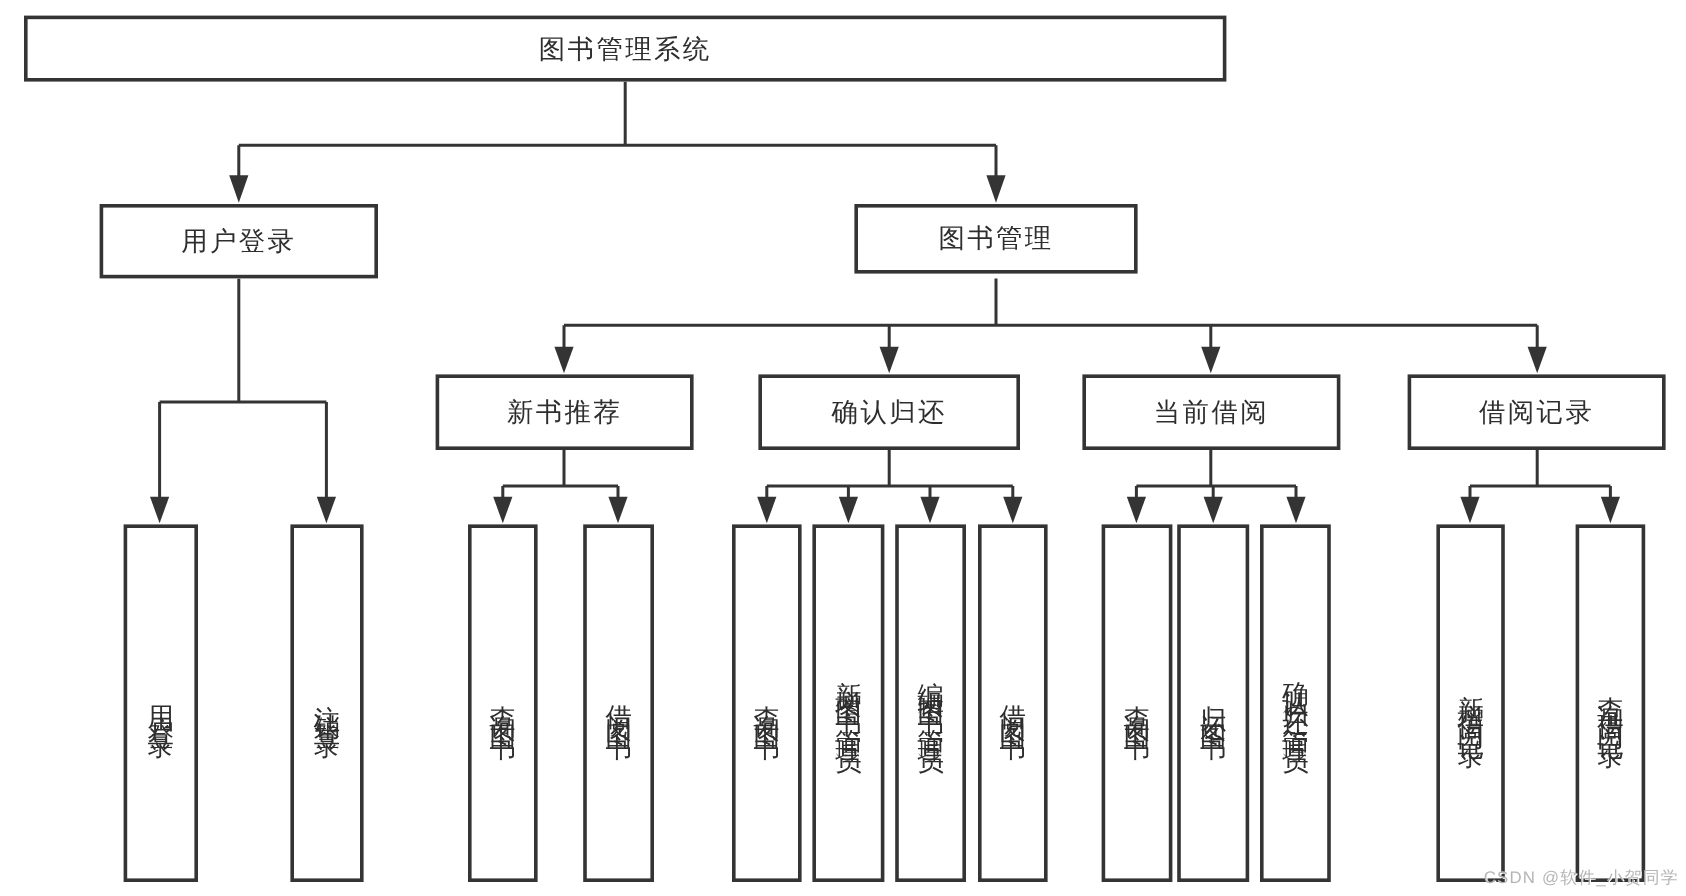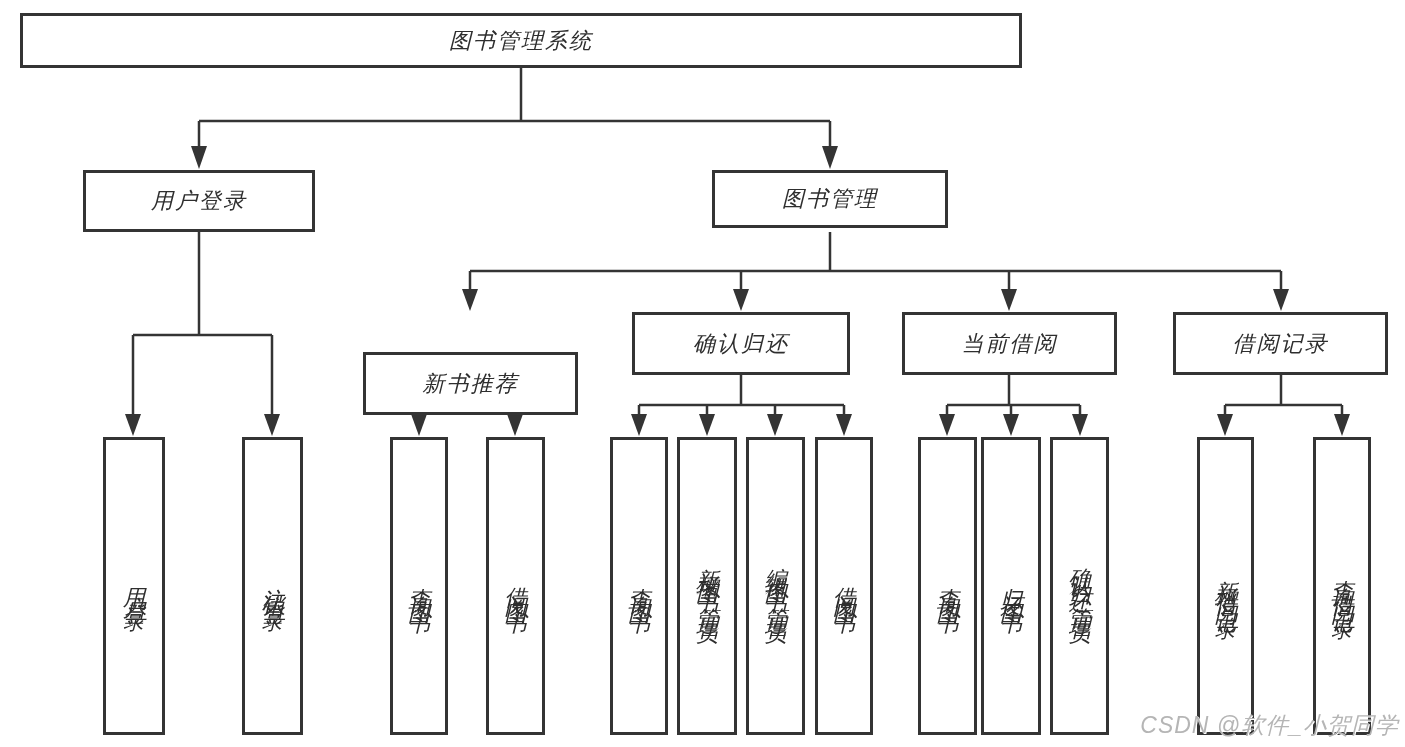--- a/index.html
+++ b/index.html
@@ -2,21 +2,20 @@
 <html><head>
 <meta charset="utf-8">
 <style>
   html, body { margin: 0; padding: 0; background: #ffffff; }
   #stage {
     position: relative;
     width: 1405px; height: 747px;
     background: #ffffff;
     font-family: "Liberation Sans", "DejaVu Sans", sans-serif;
     overflow: hidden;
-    font-style: italic;
   }
   #connectors {
     position: absolute; left: 0; top: 0; z-index: 1;
   }
   .box {
     position: absolute;
     box-sizing: border-box;
     border: 3px solid #343434;
     background: #ffffff;
     color: #2e2e2e;
@@ -31,21 +30,21 @@
     writing-mode: vertical-lr;
     letter-spacing: 8px;
     line-height: 1;
     padding: 4px 0;
   }
   #watermark {
     position: absolute;
     right: 6px;
     bottom: 6px;
     z-index: 3;
-    font-size: 23px;
+    font-size: 14px;
     color: #b5b5b5;
     text-shadow: 1px 1px 0 #ffffff;
     letter-spacing: 1px;
     white-space: nowrap;
   }
 </style>
 </head>
 <body>
 
 <div id="stage">
@@ -81,21 +80,21 @@
       <polygon points="1217,414 1233,414 1225,436"></polygon>
       <polygon points="1334,414 1350,414 1342,436"></polygon>
     </g>
   </svg>
 
   <div class="box" style="left:20px; top:13px; width:1002px; height:55px;">图书管理系统</div>
 
   <div class="box" style="left:83px; top:170px; width:232px; height:62px;">用户登录</div>
   <div class="box" style="left:712px; top:170px; width:236px; height:58px;text-align:right;">图书管理</div>
 
-  <div class="box" style="left:363px; top:312px; width:215px; height:63px;margin-top:40px;">新书推荐</div>
+  <div class="box" style="left:363px; top:312px; width:215px; height:63px;">新书推荐</div>
   <div class="box" style="left:632px; top:312px; width:218px; height:63px;">确认归还</div>
   <div class="box" style="left:902px; top:312px; width:215px; height:63px;text-align:center;">当前借阅</div>
   <div class="box" style="left:1173px; top:312px; width:215px; height:63px;">借阅记录</div>
 
   <div class="box vbox" style="left:103px; top:437px; width:62px; height:298px;">用户登录</div>
   <div class="box vbox" style="left:242px; top:437px; width:61px; height:298px;">注销登录</div>
 
   <div class="box vbox" style="left:390px; top:437px; width:58px; height:298px;">查询图书</div>
   <div class="box vbox" style="left:486px; top:437px; width:59px; height:298px;">借阅图书</div>
 

